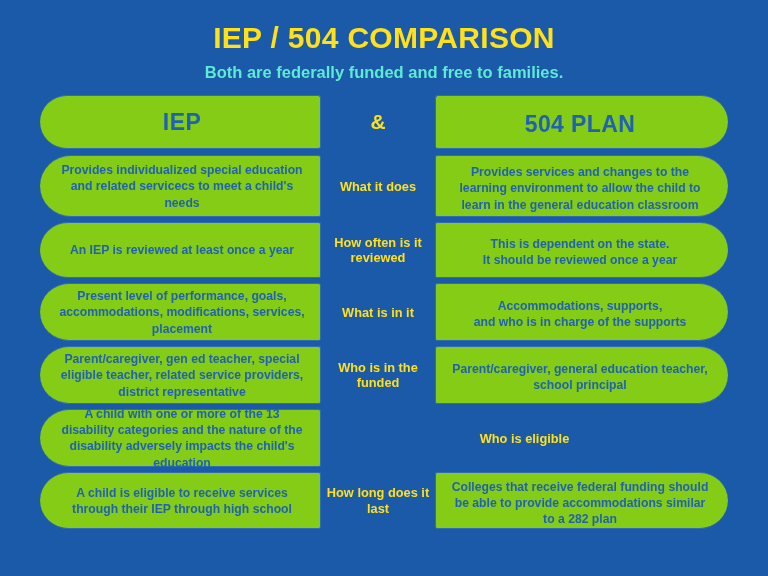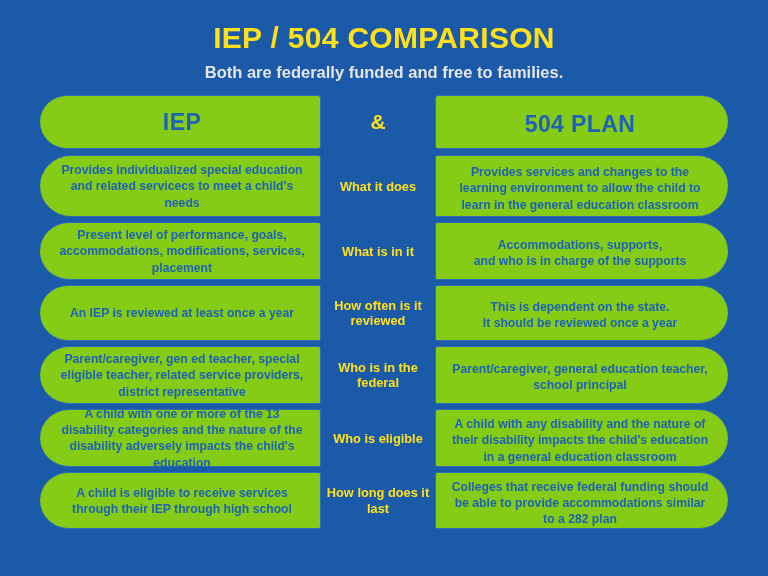--- a/index.html
+++ b/index.html
@@ -35,21 +35,21 @@
     font-size: 30px;
     font-weight: bold;
     color: #ffe01b;
     letter-spacing: 0.3px;
     line-height: 1.12;
     margin: 0;
   }
   .subtitle {
     font-size: 16.5px;
     font-weight: bold;
-    color: #e5e5e5;
+    color: #5eead4;
     margin: 8px 0 0 0;
     line-height: 1.2;
   }
 
   
   .table {
     margin-top: 13px;
     padding: 0 40px;
     box-sizing: border-box;
   }
@@ -174,67 +174,64 @@
         <span class="cell-text">Provides individualized special education and related servicecs to meet a child's needs</span>
       </div>
       <div class="cell-mid">
         <span class="cell-text">What it does</span>
       </div>
       <div class="cell-right">
         <span class="cell-text">Provides services and changes to the learning environment to allow the child to learn in the general education classroom</span>
       </div>
     </div>
 
+    <div class="row row-body r1">
+      <div class="cell-left">
+        <span class="cell-text">An IEP is reviewed at least once a year</span>
+      </div>
+      <div class="cell-mid">
+        <span class="cell-text">How often is it reviewed</span>
+      </div>
+      <div class="cell-right">
+        <span class="cell-text">This is dependent on the state.
+It should be reviewed once a year</span>
+      </div>
+    </div>
+
     <div class="row row-body r2">
       <div class="cell-left">
         <span class="cell-text">Present level of performance, goals, accommodations, modifications, services, placement</span>
       </div>
       <div class="cell-mid">
         <span class="cell-text">What is in it</span>
       </div>
       <div class="cell-right">
         <span class="cell-text">Accommodations, supports,
 and who is in charge of the supports</span>
       </div>
     </div>
 
-    <div class="row row-body r1">
-      <div class="cell-left">
-        <span class="cell-text">An IEP is reviewed at least once a year</span>
-      </div>
-      <div class="cell-mid">
-        <span class="cell-text">How often is it reviewed</span>
-      </div>
-      <div class="cell-right">
-        <span class="cell-text">This is dependent on the state.
-It should be reviewed once a year</span>
-      </div>
-    </div>
-
     <div class="row row-body r3">
       <div class="cell-left">
         <span class="cell-text">Parent/caregiver, gen ed teacher,  special eligible teacher, related service providers, district representative</span>
       </div>
       <div class="cell-mid">
-        <span class="cell-text">Who is in the federal</span>
+        <span class="cell-text">Who is in the funded</span>
       </div>
       <div class="cell-right">
         <span class="cell-text">Parent/caregiver, general education teacher, school principal</span>
       </div>
     </div>
 
     <div class="row row-body r4">
       <div class="cell-left">
         <span class="cell-text">A child with one or more of the 13 disability categories and the nature of the disability adversely impacts the child's education</span>
       </div>
       <div class="cell-mid">
         <span class="cell-text">Who is eligible</span>
-      </div>
-      <div class="cell-right">
-        <span class="cell-text">A child with any disability and the nature of their disability impacts the child's education in a general education classroom</span>
       </div>
     </div>
 
     <div class="row row-body r5">
       <div class="cell-left">
         <span class="cell-text">A child is eligible to receive services through their IEP through high school</span>
       </div>
       <div class="cell-mid">
         <span class="cell-text">How long does it last</span>
       </div>

